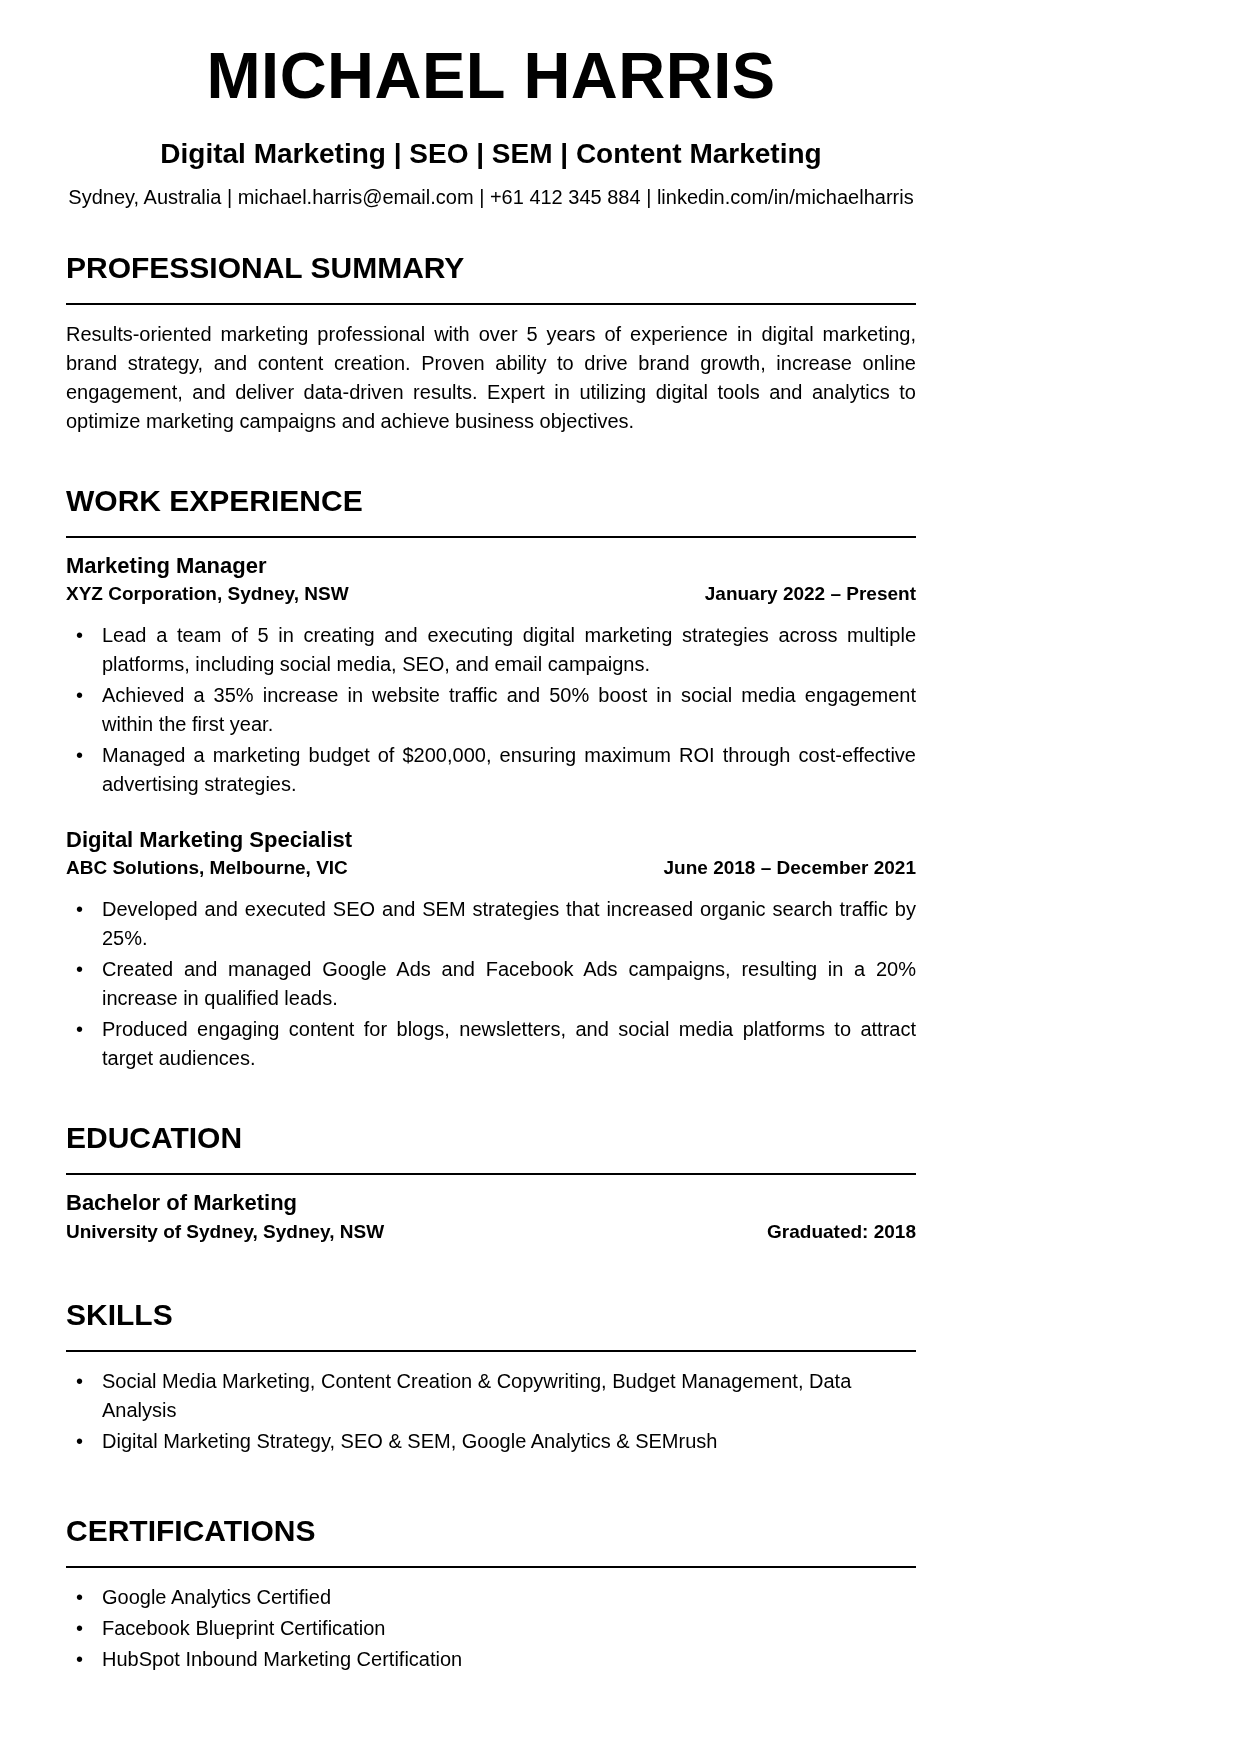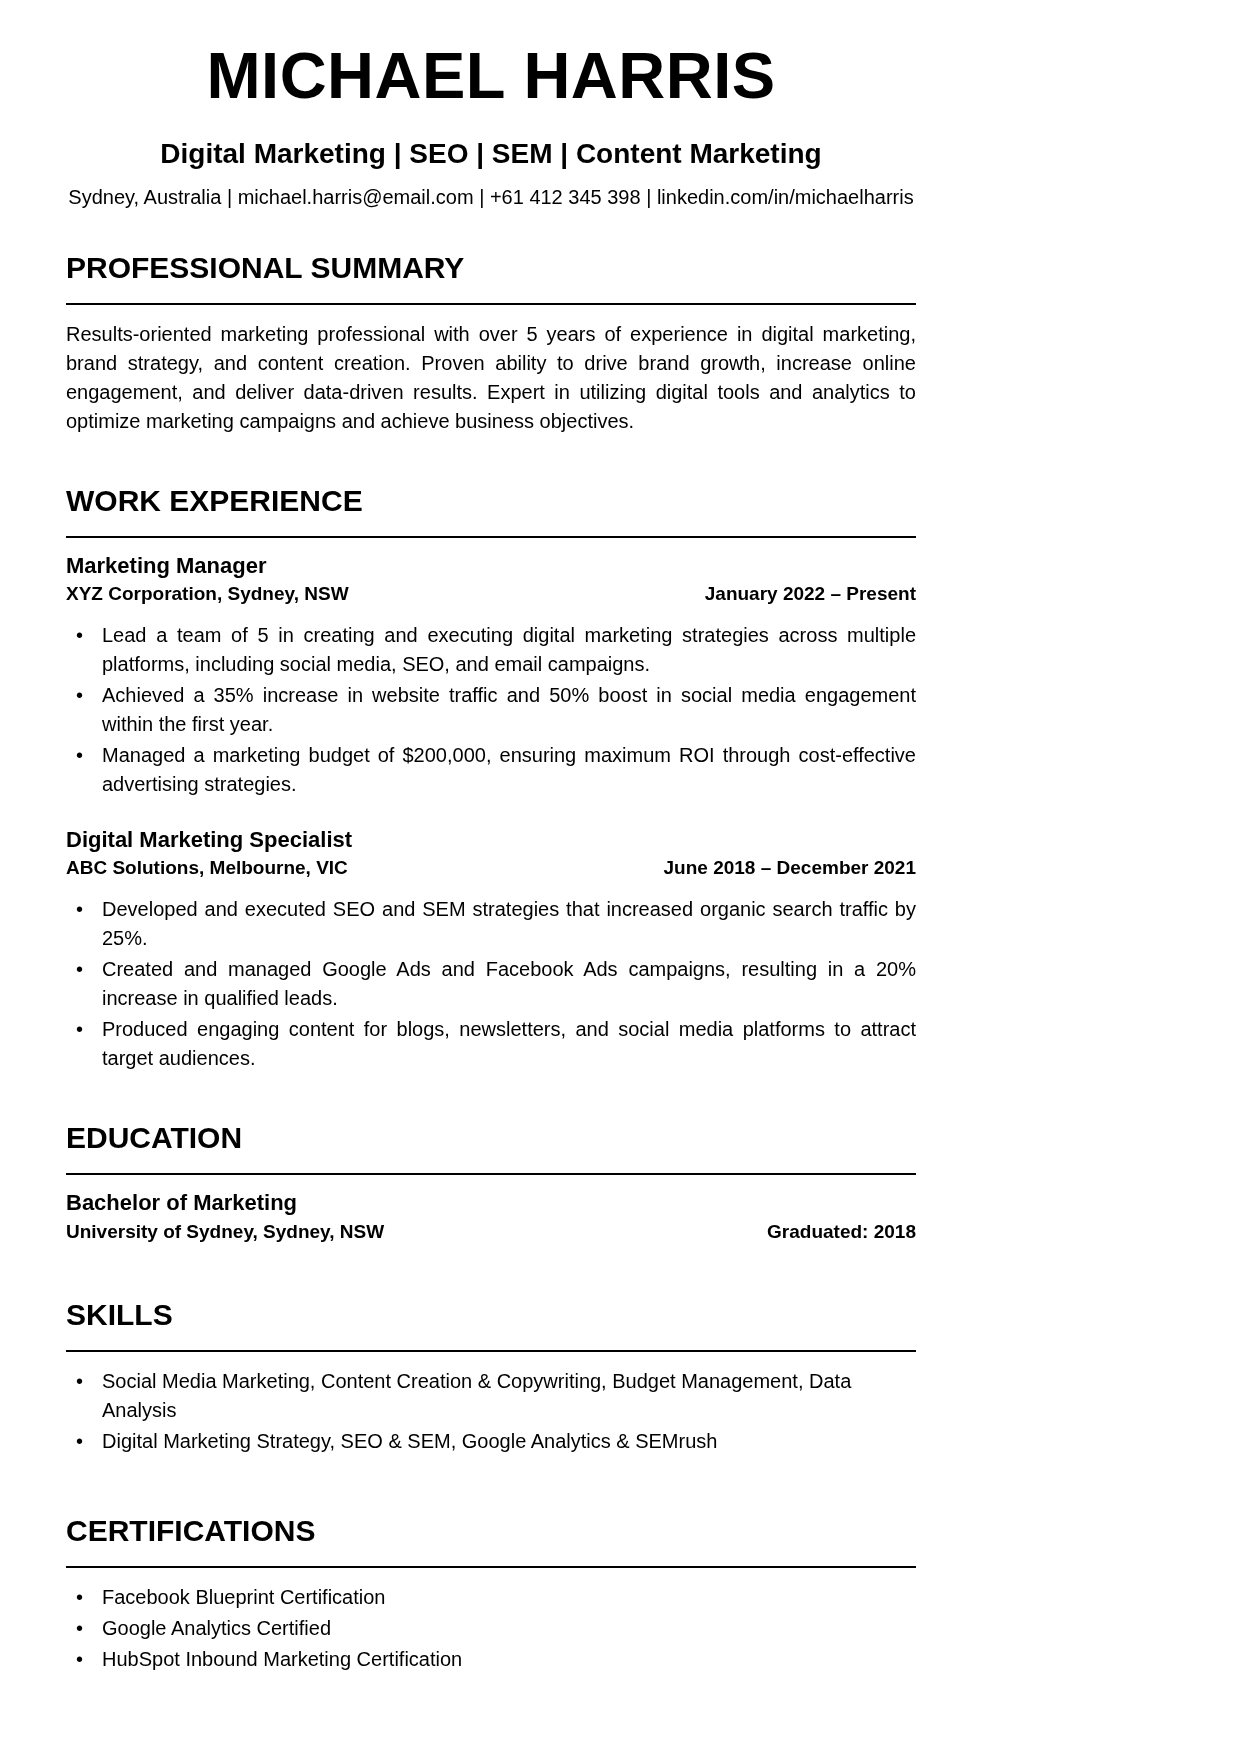--- a/index.html
+++ b/index.html
@@ -102,21 +102,21 @@
   .section-education { margin-bottom: 55px; }
   .section-skills { margin-bottom: 58px; }
 </style>
 </head>
 <body>
 
 <div class="page">
 
   <h1 class="resume-name">MICHAEL HARRIS</h1>
   <p class="tagline">Digital Marketing | SEO | SEM | Content Marketing</p>
-  <p class="contact-line">Sydney, Australia | michael.harris@email.com | +61 412 345 398 | linkedin.com/in/michaelharris</p>
+  <p class="contact-line">Sydney, Australia | michael.harris@email.com | +61 412 345 884 | linkedin.com/in/michaelharris</p>
 
   <div class="section section-summary">
     <h2 class="section-heading">PROFESSIONAL SUMMARY</h2>
     <p class="body-text">Results-oriented marketing professional with over 5 years of experience in digital marketing, brand strategy, and content creation. Proven ability to drive brand growth, increase online engagement, and deliver data-driven results. Expert in utilizing digital tools and analytics to optimize marketing campaigns and achieve business objectives.</p>
   </div>
 
   <div class="section section-work">
     <h2 class="section-heading">WORK EXPERIENCE</h2>
 
     <div class="job">
@@ -159,19 +159,19 @@
     <h2 class="section-heading">SKILLS</h2>
     <ul class="bullet-list">
       <li>Social Media Marketing, Content Creation &amp; Copywriting, Budget Management, Data Analysis</li>
       <li>Digital Marketing Strategy, SEO &amp; SEM, Google Analytics &amp; SEMrush</li>
     </ul>
   </div>
 
   <div class="section section-certifications">
     <h2 class="section-heading">CERTIFICATIONS</h2>
     <ul class="bullet-list">
+      <li>Google Analytics Certified</li>
       <li>Facebook Blueprint Certification</li>
-      <li>Google Analytics Certified</li>
       <li>HubSpot Inbound Marketing Certification</li>
     </ul>
   </div>
 
 </div>
 
 </body></html>

